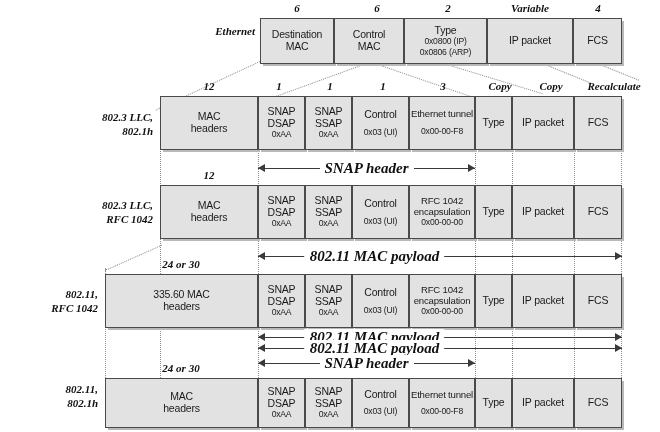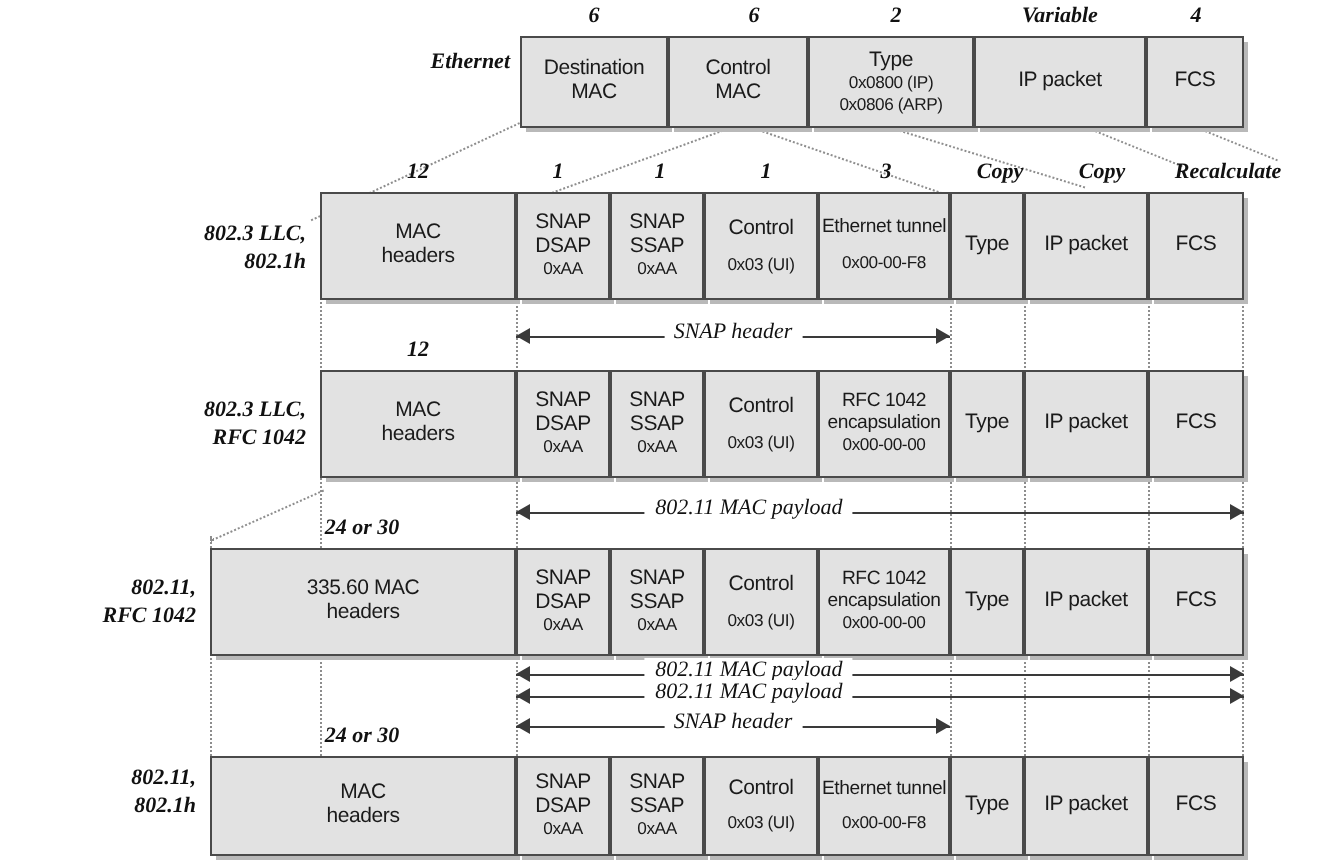--- a/index.html
+++ b/index.html
@@ -56,21 +56,21 @@
   .span .ah{
     position:absolute;top:2.2px;width:0;height:0;
     border-top:4.2px solid transparent;border-bottom:4.2px solid transparent;
   }
   .span .ah.left{left:0;border-right:7px solid #3a3a3a;}
   .span .ah.right{right:0;border-left:7px solid #3a3a3a;}
   .span .txt{
     position:absolute;top:-2px;left:50%;transform:translateX(-50%);
     background:#ffffff;padding:0 5px;
     font-family:"Liberation Serif", serif;
-    font-style:italic;font-weight:400;font-size:11px;color:#111;
+    font-style:italic;font-weight:700;font-size:15px;color:#111;
     white-space:nowrap;
   }
 
   
   .vguide{position:absolute;width:0;border-left:1.3px dotted #8d8d8d;}
   
   .diag{position:absolute;transform-origin:0 0;height:0;border-top:1.3px dotted #8d8d8d;}
 </style>
 </head>
 <body>

